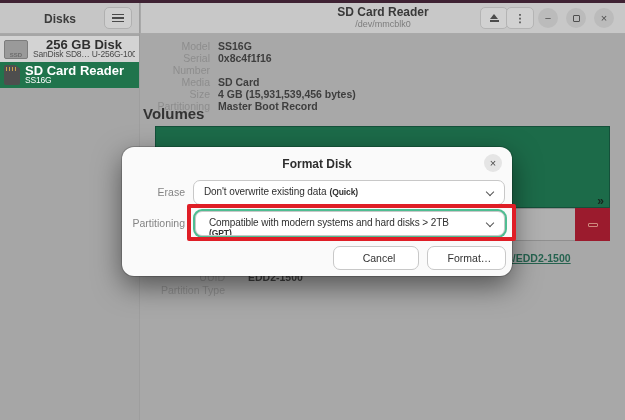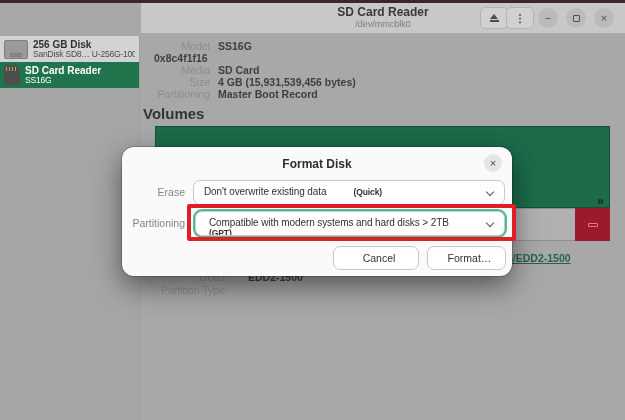--- a/index.html
+++ b/index.html
@@ -41,21 +41,21 @@
   .max-glyph { width:7px; height:7px; border:1.2px solid #4f4f4f; border-radius:1px; }
 
   
   .sidebar { position:absolute; left:0; top:34px; width:140px; height:386px;
     background:#a6a6a6; border-right:1px solid #9e9e9e; }
   .disk-item { position:relative; width:139px; height:26px; display:flex; align-items:center;
     padding:2px 4px; gap:5px; }
   .disk-item.plain { background:#d3d3d3; }
   .disk-item.selected { background:#20744c; }
   .disk-texts { overflow:hidden; white-space:nowrap; }
-  .disk-title { font-size:10px; font-weight:bold; color:#2f2f2f; line-height:11.5px; }
+  .disk-title { font-size:13px; font-weight:bold; color:#2f2f2f; line-height:11.5px;text-align:center; }
   .disk-sub { font-size:8.5px; color:#4a4a4a; line-height:9.5px; letter-spacing:-0.2px; }
   .selected .disk-title, .selected .disk-sub { color:#ffffff; }
   .ssd-ic { flex:0 0 24px; height:19px; background:#9a9a9a; border:1px solid #7d7d7d; border-radius:2px;
     display:flex; align-items:flex-end; justify-content:center; font-size:6px; font-weight:bold; color:#6b6b6b; }
   .sd-ic { flex:0 0 16px; height:20px; background:#4e4e4e; border-radius:2px;
     clip-path:polygon(0 0, 70% 0, 100% 18%, 100% 100%, 0 100%); position:relative; }
   .sd-ic::before { content:""; position:absolute; left:2px; top:2px; width:10px; height:4px;
     background:repeating-linear-gradient(90deg,#c9a24b 0 1.5px,#4e4e4e 1.5px 3px); }
 
   
@@ -87,40 +87,46 @@
   .dialog-title { position:absolute; left:0; top:10px; width:390px; text-align:center;
     font-size:12px; font-weight:bold; color:#2e2e2e; }
   .dialog-close { position:absolute; right:10px; top:7px; width:18px; height:18px; border-radius:50%;
     background:#e5e5e5; color:#4a4a4a; font-size:11px; display:flex; align-items:center; justify-content:center; }
   .dlg-label { position:absolute; left:4px; width:59px; text-align:right; font-size:10.5px; color:#848484; }
   .erase-label { top:39px; }
   .part-label { top:70px; }
   .dropdown { position:absolute; height:25px; background:#ffffff; border:1px solid #c8c8c8; border-radius:7px;
     display:flex; align-items:baseline; padding:5px 26px 0 10px; font-size:10px; color:#303030;
     white-space:nowrap; overflow:hidden; letter-spacing:-0.1px; }
-  .dd-erase { left:71px; top:33px; width:312px;gap:24px; }
+  .dd-erase { left:71px; top:33px; width:312px; }
   .dd-part { left:73px; top:64px; width:310px; box-shadow:0 0 0 2px #4fbd92;flex-direction:column; }
   .dd-suffix { font-size:8.5px; margin-left:3px; color:#303030;font-weight:bold; }
   .chev { position:absolute; right:11px; top:8px; width:6px; height:6px;
     border-right:1.5px solid #555; border-bottom:1.5px solid #555; transform:rotate(45deg); }
   .dlg-btn { position:absolute; top:99px; height:24px; background:#ffffff; border:1px solid #c8c8c8;
     border-radius:7px; font-size:10.5px; color:#333333; display:flex; align-items:center; justify-content:center;padding-left:6px; }
   .btn-cancel { left:211px; width:86px; }
   .btn-format { left:305px; width:79px; }
 
   
   .red-annotation { position:absolute; left:187px; top:204px; width:329px; height:37px;
     border:4px solid #df1e26; border-radius:2px; z-index:50; pointer-events:none; }
 </style>
 </head>
 <body>
 
 <div class="window">
   <div class="top-strip"></div>
 
+  <div class="sidebar-header">
+    <div class="sidebar-title">Disks</div>
+    <div class="hamburger-btn">
+      <span class="burger"></span>
+    </div>
+  </div>
 
   <div class="main-header">
     <div class="header-title-block">
       <div class="header-title">SD Card Reader</div>
       <div class="header-subtitle">/dev/mmcblk0</div>
     </div>
     <div class="hdr-btn eject-btn">
       <span class="eject-tri"></span>
       <span class="eject-bar"></span>
     </div>
@@ -155,20 +161,21 @@
       </span>
     </div>
   </div>
 
   <div class="details-grid">
     <div class="d-row">
       <span class="d-label">Model</span>
       <span class="d-value">SS16G</span>
     </div>
     <div class="d-row">
+      <span class="d-label">Serial Number</span>
       <span class="d-value">0x8c4f1f16</span>
     </div>
     <div class="d-row">
       <span class="d-label">Media</span>
       <span class="d-value">SD Card</span>
     </div>
     <div class="d-row">
       <span class="d-label">Size</span>
       <span class="d-value">4 GB (15,931,539,456 bytes)</span>
     </div>

